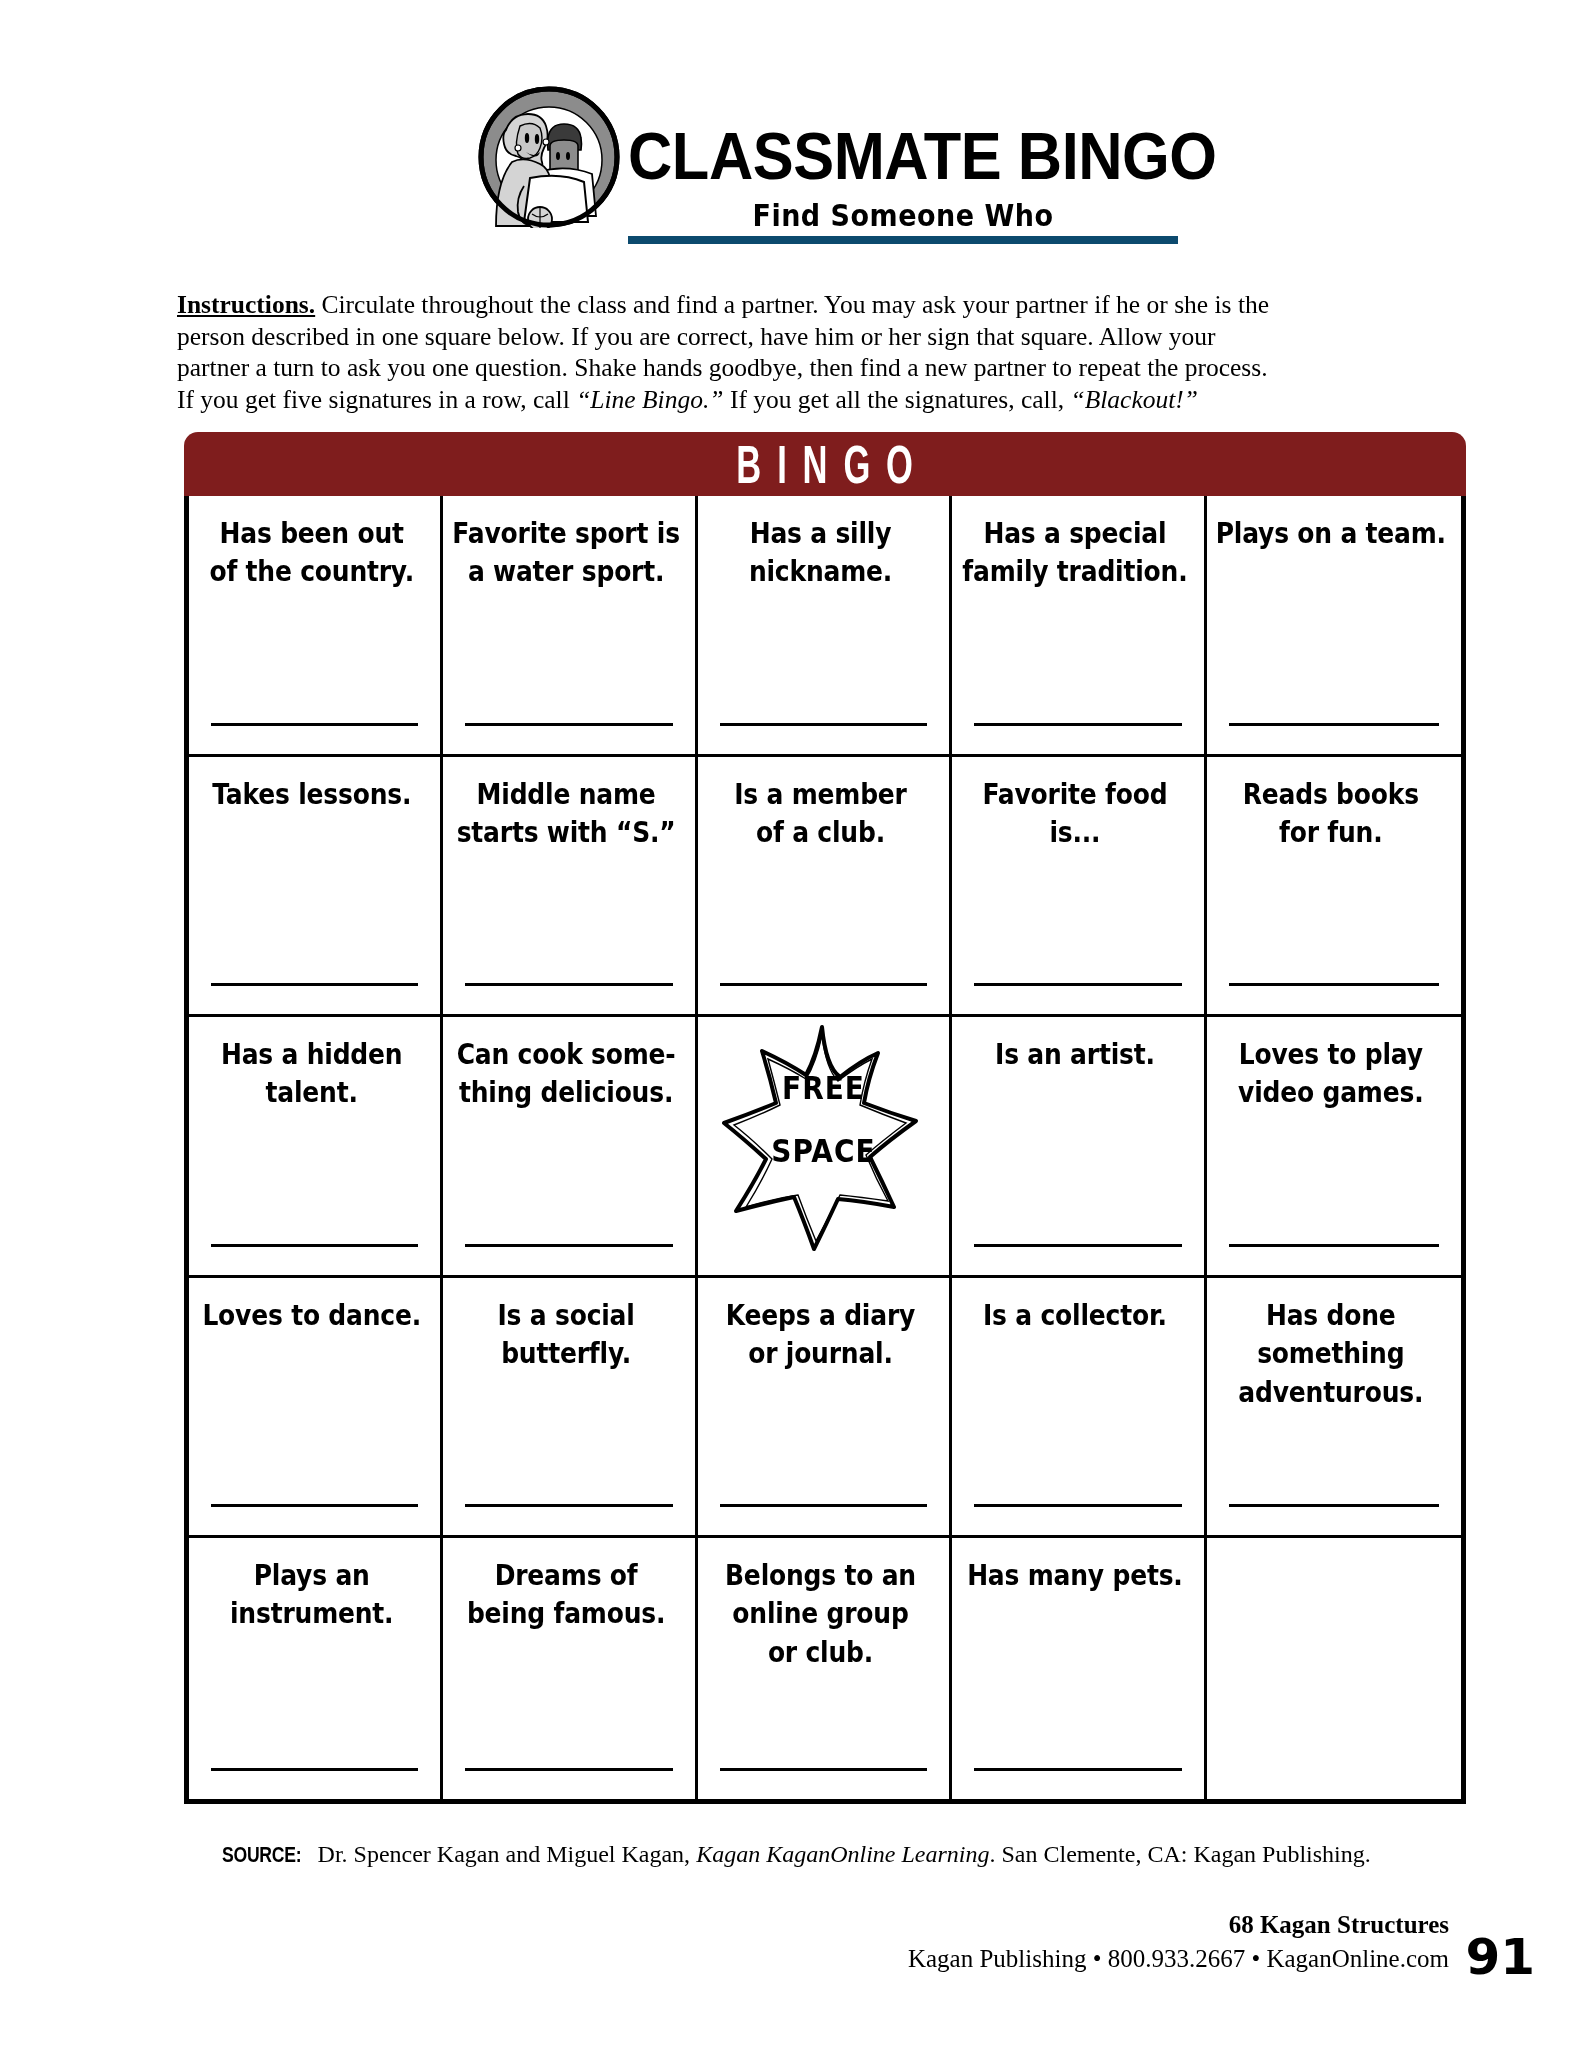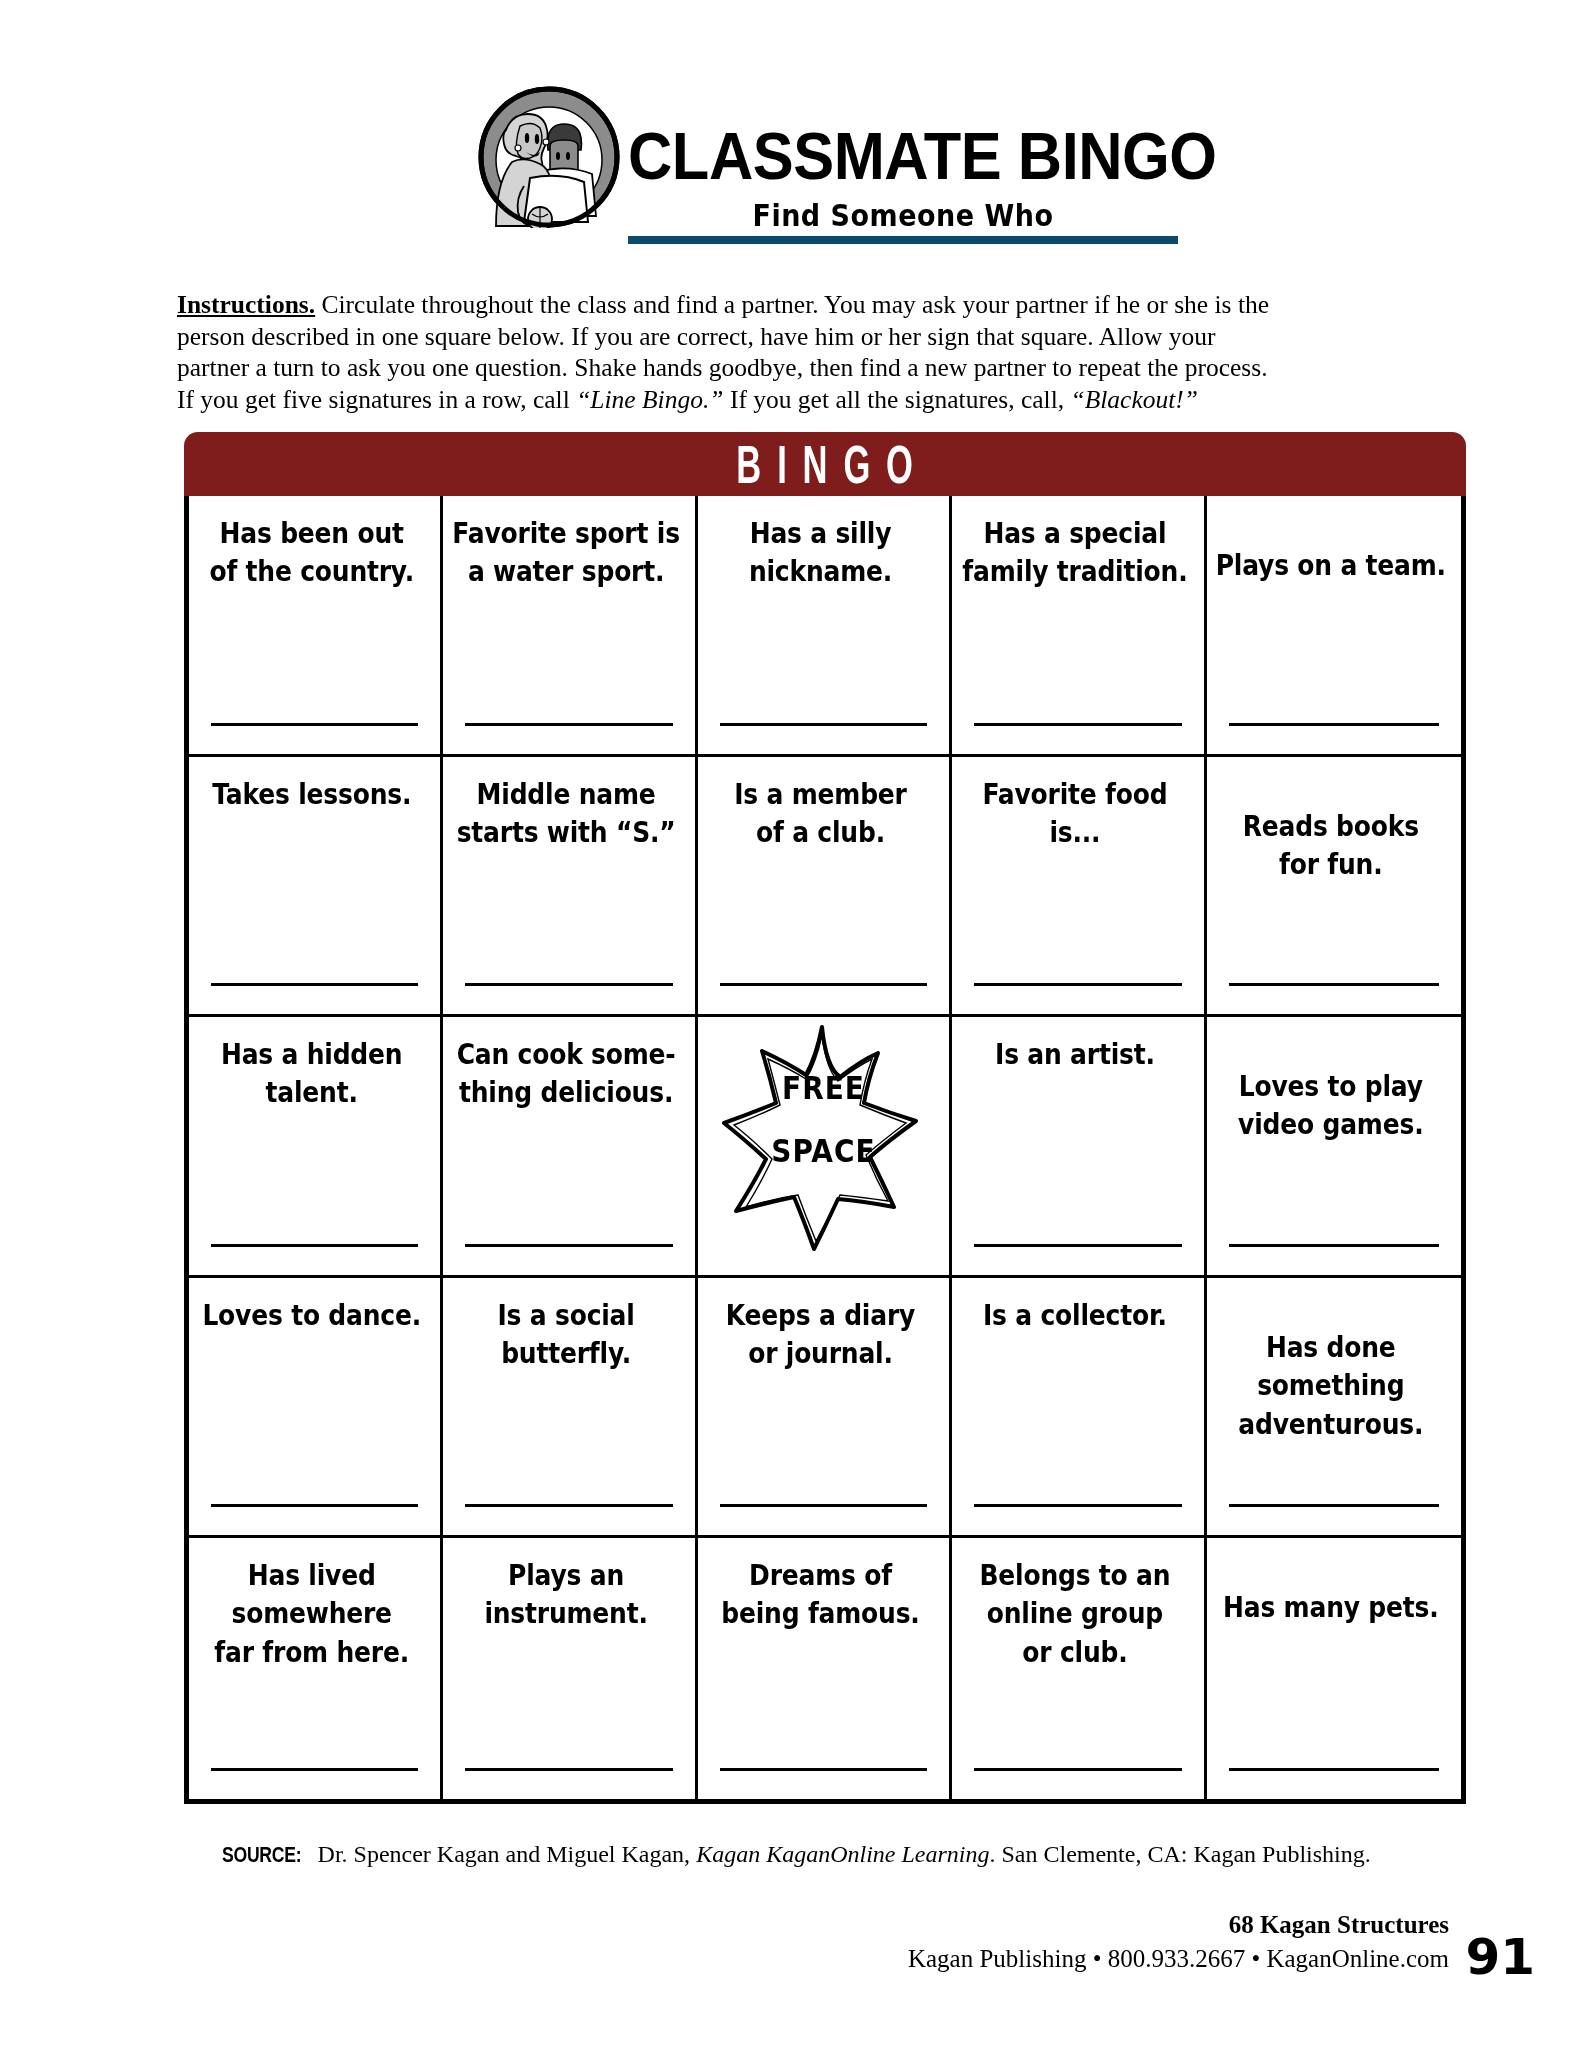--- a/index.html
+++ b/index.html
@@ -132,21 +132,21 @@
   .cell {
     border-right: 3px solid #000;
     border-bottom: 3px solid #000;
     box-sizing: border-box;
     position: relative;
     padding: 18px 10px 0 4px;
     display: flex;
     flex-direction: column;
     align-items: center;
   }
-  .cell:nth-child(5n) { border-right: none; margin-top: 32px; }
+  .cell:nth-child(5n) { border-right: none; }
   .cell:nth-child(n+21) { border-bottom: none; }
 
   .cell-text {
     font-family: "DejaVu Sans", sans-serif;
     font-weight: 700;
     font-size: 25px;
     line-height: 33px;
     text-align: center;
     transform: scaleY(1.16);
     transform-origin: top center;
@@ -380,26 +380,20 @@
           <div class="cell-text">Is a collector.</div>
           <div class="sig-line"></div>
         </div>
         <div class="cell">
           <div class="cell-text">Has done
 something
 adventurous.</div>
           <div class="sig-line"></div>
         </div>
         <div class="cell">
-          <div class="cell-text">Has lived
-somewhere
-far from here.</div>
-          <div class="sig-line"></div>
-        </div>
-        <div class="cell">
           <div class="cell-text">Plays an
 instrument.</div>
           <div class="sig-line"></div>
         </div>
         <div class="cell">
           <div class="cell-text">Dreams of
 being famous.</div>
           <div class="sig-line"></div>
         </div>
         <div class="cell">

